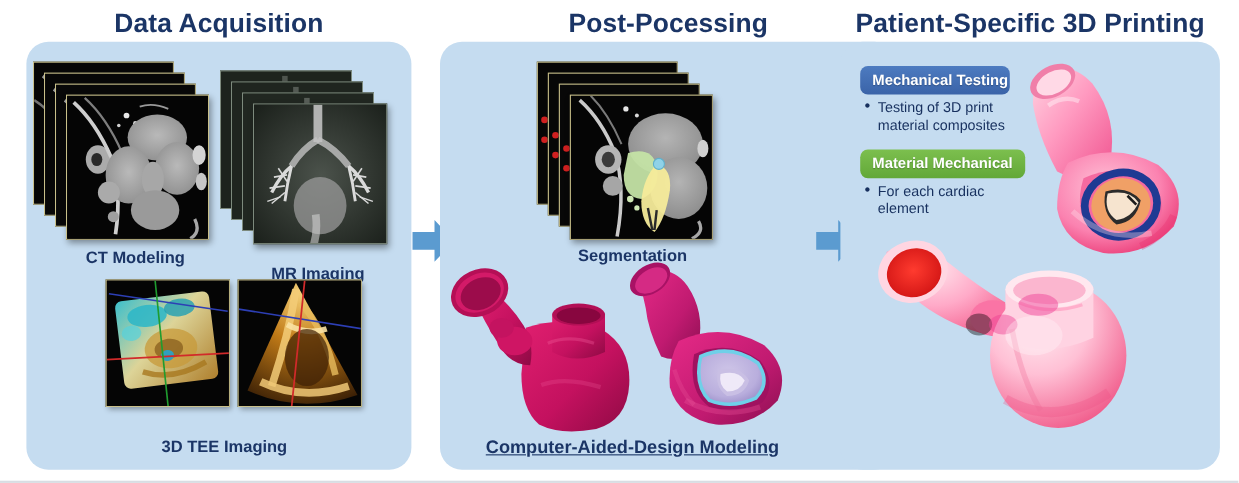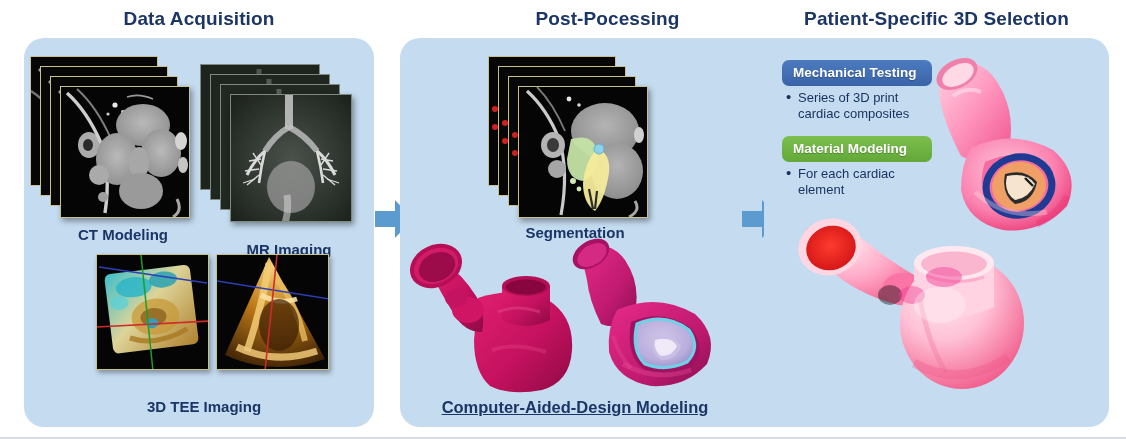--- a/index.html
+++ b/index.html
@@ -15,21 +15,21 @@
     background:#ffffff;
     border-bottom:2px solid #d8dde3;
     box-sizing:border-box;
   }
 
   
   .panel{position:absolute;}
   .panel-title{
     position:absolute;left:0;right:0;top:0;
     text-align:center;
-    font-size:19px;font-weight:bold;
+    font-size:24px;font-weight:bold;
     color:#1b3566;
     letter-spacing:.1px;
     white-space:nowrap;
   }
   .panel-box{
     position:absolute;left:0;right:0;top:30px;bottom:6px;
     background:#c5dcf0;
     border-radius:20px;
   }
   .cap{
@@ -404,21 +404,21 @@
     <div class="cap" style="left:0px;top:390px;width:350px;font-size:16.5px;text-decoration:underline;">Computer-Aided-Design Modeling</div>
   </div>
 
   <div class="arrow" style="left:741px;">
     <svg width="40" height="46" viewBox="0 0 40 46">
       <path d="M1 15 L21 15 L21 4 L39 23 L21 42 L21 31 L1 31 Z" fill="#5b9bd0"></path>
     </svg>
   </div>
 
   <div class="panel" style="left:764px;top:8px;width:345px;height:425px;">
-    <div class="panel-title">Patient-Specific 3D Selection</div>
+    <div class="panel-title">Patient-Specific 3D Printing</div>
     <div class="panel-box"></div>
 
     <div style="position:absolute;left:145px;top:44px;width:185px;height:200px;">
       <svg width="185" height="200" viewBox="0 0 185 200">
         <defs>
           <linearGradient id="pink1" x1="0" y1="0" x2="1" y2="1">
             <stop offset="0%" stop-color="#ffd3e1"></stop>
             <stop offset="45%" stop-color="#ff9ac0"></stop>
             <stop offset="100%" stop-color="#f0538f"></stop>
           </linearGradient>
@@ -485,28 +485,28 @@
 
         <ellipse cx="150" cy="74" rx="18" ry="10" fill="#f0469a" opacity=".5"></ellipse>
         <ellipse cx="118" cy="92" rx="13" ry="9" fill="#ee3f93" opacity=".45"></ellipse>
 
         <path d="M120 160 Q166 186 214 154" stroke="#ef5183" stroke-width="9" fill="none" opacity=".3"></path>
         <path d="M126 96 Q134 140 152 170" stroke="#f06a96" stroke-width="5" fill="none" opacity=".3"></path>
         <ellipse cx="146" cy="102" rx="26" ry="18" fill="#fff5f8" opacity=".35"></ellipse>
       </svg>
     </div>
 
-    <div class="badge" style="left:18px;top:52px;width:150px;background:linear-gradient(180deg,#4d7bc0,#3a63a8);">Mechanical Testing</div>
+    <div class="badge" style="left:18px;top:52px;width:136px;background:linear-gradient(180deg,#4d7bc0,#3a63a8);">Mechanical Testing</div>
 
     <div class="bullet" style="left:22px;top:82px;">
       <span class="dot">•</span>
-      <span class="txt">Series of 3D print cardiac composites</span>
-    </div>
-
-    <div class="badge" style="left:18px;top:128px;width:150px;background:linear-gradient(180deg,#7cbf4e,#62a838);">Material Modeling</div>
+      <span class="txt">Testing of 3D print material composites</span>
+    </div>
+
+    <div class="badge" style="left:18px;top:128px;width:150px;background:linear-gradient(180deg,#7cbf4e,#62a838);">Material Mechanical</div>
 
     <div class="bullet" style="left:22px;top:158px;">
       <span class="dot">•</span>
       <span class="txt">For each cardiac element</span>
     </div>
 
   </div>
 
 </div>
 

